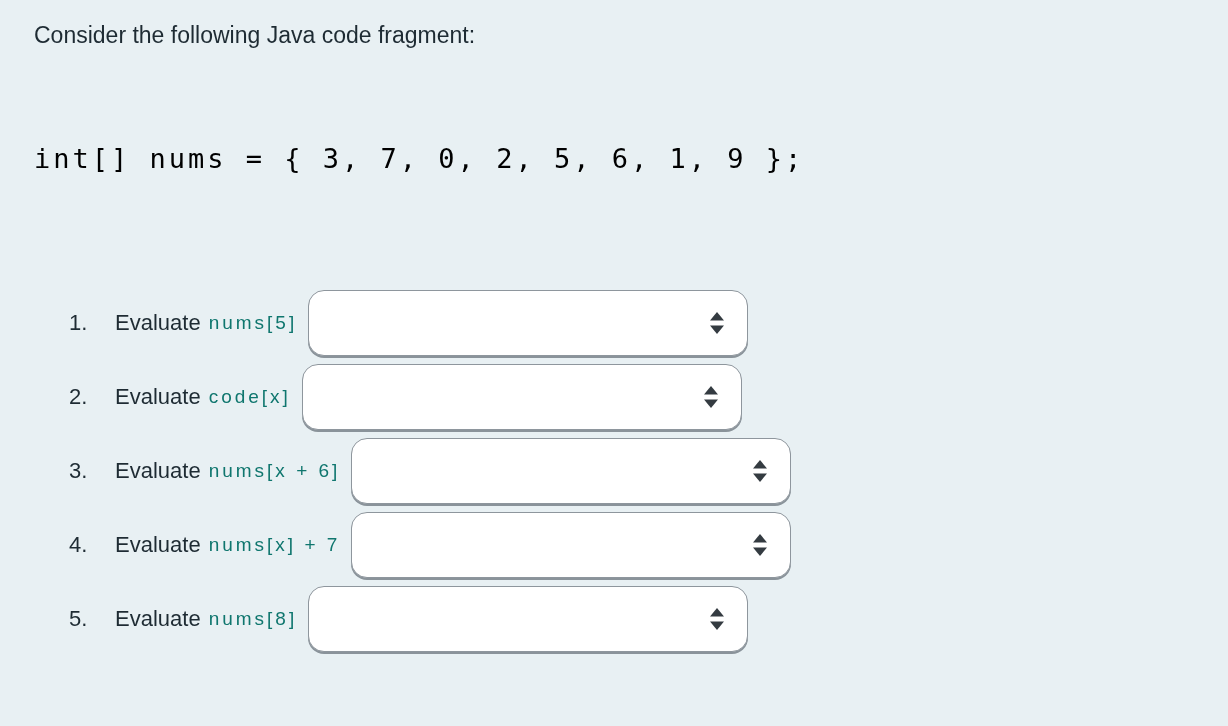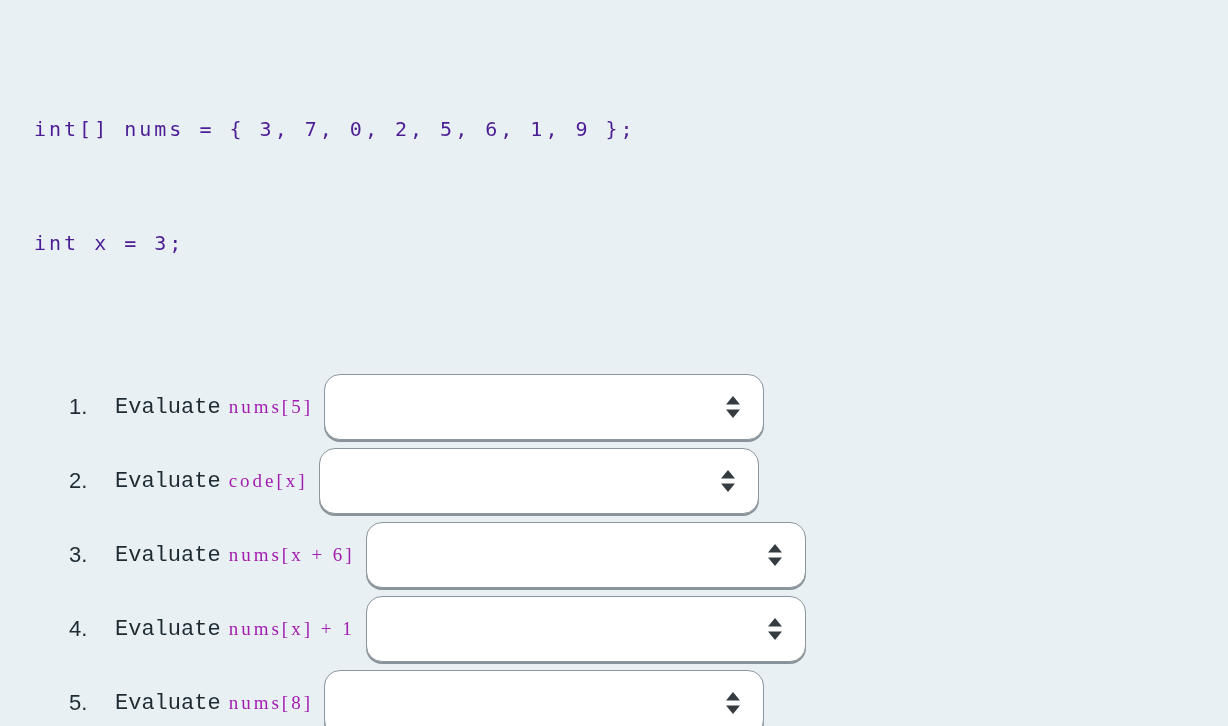--- a/index.html
+++ b/index.html
@@ -18,24 +18,24 @@
     padding: 20px 0 0 34px;
   }
   .title {
     font-size: 23px;
     line-height: 30px;
     color: #1e2b33;
   }
   .code-block {
     margin-top: 14px;
     font-family: "DejaVu Sans Mono", monospace;
-    font-size: 20px;
+    font-size: 27px;
     letter-spacing: 3px;
     line-height: 38px;
-    color: #4c1d95;
+    color: #000000;
     white-space: pre;
   }
   .question-list {
     margin-top: 36px;
   }
   .question-row {
     display: flex;
     align-items: center;
     padding-left: 35px;
     margin-bottom: 8px;
@@ -44,29 +44,28 @@
   .q-number {
     font-size: 22px;
     min-width: 26px;
     margin-right: 20px;
     color: #1e2b33;
   }
   .q-label {
     font-size: 22px;
     margin-right: 8px;
     color: #1e2b33;
-    font-family: Liberation Mono, monospace;
   }
   .q-expression {
-    font-family: Liberation Serif, serif;
+    font-family: Liberation Sans, sans-serif;
     font-size: 19px;
     letter-spacing: 3px;
     margin-right: 11px;
     white-space: pre;
-    color: #a21caf;
+    color: #0f766e;
   }
   .select-wrap {
     position: relative;
     width: 440px;
     height: 66px;
   }
   select.answer-select {
     -webkit-appearance: none;
     -moz-appearance: none;
     appearance: none;
@@ -92,24 +91,24 @@
     height: 22px;
     pointer-events: none;
     display: block;
   }
 </style>
 </head>
 <body>
 
 <div class="page">
 
+  <div class="title">Consider the following Java code fragment:</div>
 
   <div class="code-block">
     <div>int[] nums = { 3, 7, 0, 2, 5, 6, 1, 9 };</div>
-    <div>int x = 3;</div>
   </div>
 
   <div class="question-list">
 
     <div class="question-row">
       <span class="q-number">1.</span>
       <span class="q-label">Evaluate</span>
       <span class="q-expression">nums[5]</span>
       <span class="select-wrap">
         <select class="answer-select" aria-label="Answer 1"><option></option></select>
@@ -142,21 +141,21 @@
         <svg class="spinner-icon" viewBox="0 0 14 22" xmlns="http://www.w3.org/2000/svg">
             <polygon points="7,0 0,8.5 14,8.5" fill="#343b41"></polygon>
             <polygon points="0,13.5 14,13.5 7,22" fill="#343b41"></polygon>
           </svg>
       </span>
     </div>
 
     <div class="question-row">
       <span class="q-number">4.</span>
       <span class="q-label">Evaluate</span>
-      <span class="q-expression">nums[x] + 1</span>
+      <span class="q-expression">nums[x] + 7</span>
       <span class="select-wrap">
         <select class="answer-select" aria-label="Answer 4"><option></option></select>
         <svg class="spinner-icon" viewBox="0 0 14 22" xmlns="http://www.w3.org/2000/svg">
             <polygon points="7,0 0,8.5 14,8.5" fill="#343b41"></polygon>
             <polygon points="0,13.5 14,13.5 7,22" fill="#343b41"></polygon>
           </svg>
       </span>
     </div>
 
     <div class="question-row">

